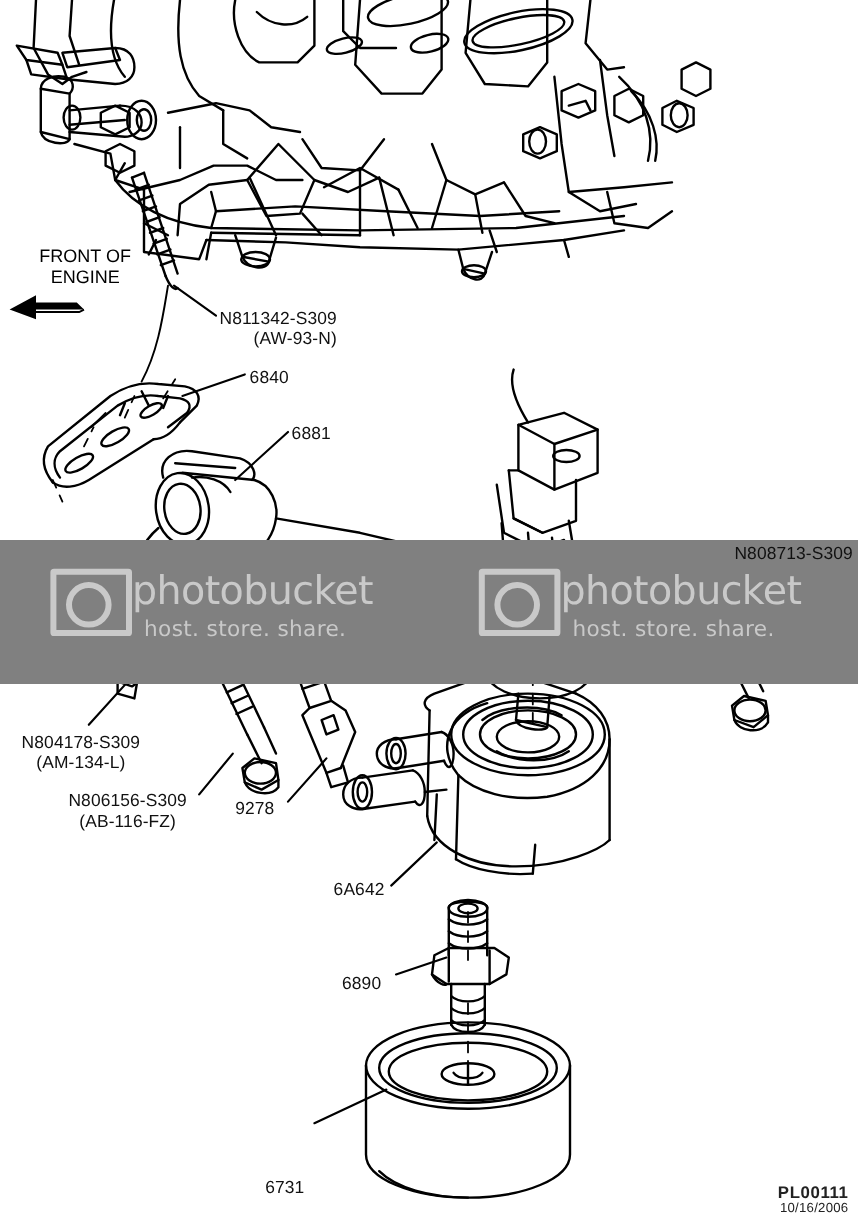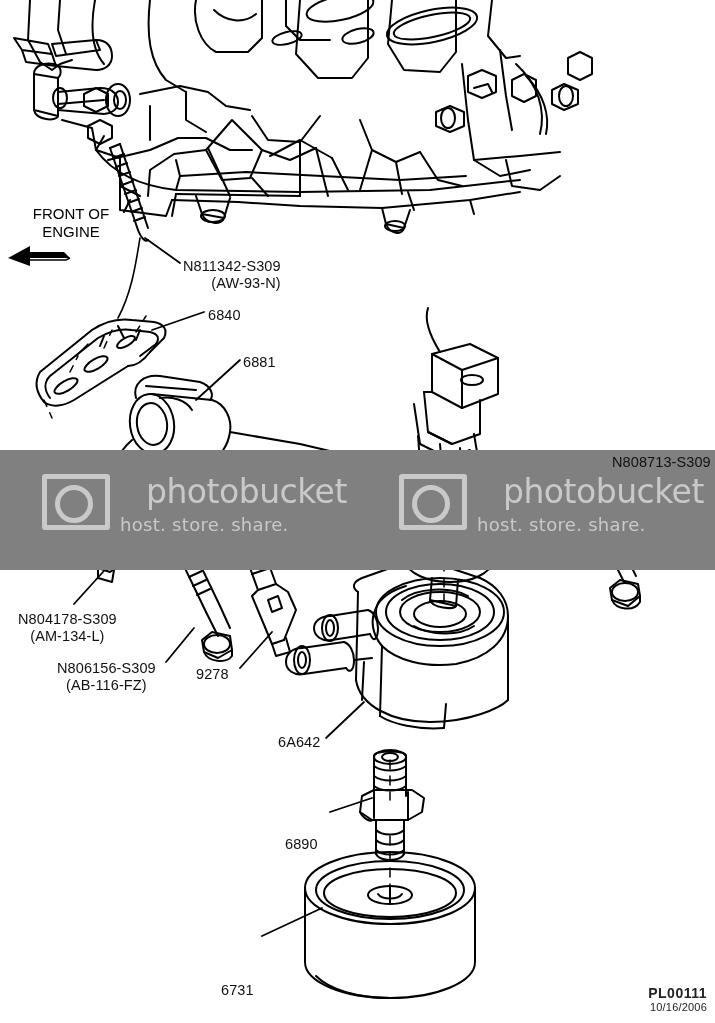--- a/index.html
+++ b/index.html
@@ -6,21 +6,21 @@
   body{width:715px;height:1023px;position:relative;overflow:hidden;
        font-family:"Liberation Sans",sans-serif;color:#000;}
   #stage{position:absolute;inset:0;width:715px;height:1023px;}
   svg.art{position:absolute;left:0;top:0;width:715px;height:1023px;}
   .lbl{position:absolute;font-size:14.5px;line-height:17px;letter-spacing:0.1px;
        color:#111;white-space:pre;}
   .wm-band{position:absolute;left:0;width:715px;background:#808080;}
   .wm-unit{position:absolute;top:0;height:100%;width:357px;}
   .wm-text{position:absolute;color:#c9c9c9;font-family:"DejaVu Sans",sans-serif;
            font-weight:400;white-space:nowrap;}
-  .wm-main{font-size:33px;left:110px;top:22px;letter-spacing:-0.5px;padding-left:36px;}
+  .wm-main{font-size:33px;left:110px;top:22px;letter-spacing:-0.5px;}
   .wm-sub{font-size:18px;left:120px;top:64px;letter-spacing:0.3px;}
   .wm-icon{position:absolute;left:42px;top:24px;width:68px;height:56px;
            border:5px solid #c9c9c9;border-radius:3px;box-sizing:border-box;}
   .wm-icon:after{content:"";position:absolute;left:8px;top:6px;width:38px;height:38px;
            border:5px solid #c9c9c9;border-radius:50%;box-sizing:border-box;}
   .corner{position:absolute;right:8px;text-align:right;}
   .corner .c1{font-size:14px;font-weight:bold;color:#222;letter-spacing:0.5px;}
   .corner .c2{font-size:11px;color:#222;letter-spacing:0.2px;}
   .front-lbl{position:absolute;font-size:15px;line-height:18px;text-align:center;margin-left:12px;}
 </style>
@@ -378,21 +378,21 @@
 
   <div id="callout-layer">
       <div class="lbl" style="left: 183px; top: 258px;"><div>N811342-S309</div><div style="text-align: right;">(AW-93-N)</div></div>
       <div class="lbl" style="left: 208px; top: 307px;"><div>6840</div></div>
       <div class="lbl" style="left: 243px; top: 354px;"><div>6881</div></div>
       <div class="lbl" style="left: 18px; top: 611px;"><div>N804178-S309</div><div style="text-align: center;">(AM-134-L)</div></div>
       <div class="lbl" style="left: 57px; top: 660px;"><div>N806156-S309</div><div style="text-align: center;">(AB-116-FZ)</div></div>
       <div class="lbl" style="left: 196px; top: 666px;"><div>9278</div></div>
       <div class="lbl" style="left: 612px; top: 454px;"><div>N808713-S309</div></div>
       <div class="lbl" style="left: 278px; top: 734px;"><div>6A642</div></div>
-      <div class="lbl" style="left: 285px; top: 812px; margin-top: 24px;"><div>6890</div></div>
+      <div class="lbl" style="left: 285px; top: 812px;"><div>6890</div></div>
       <div class="lbl" style="left: 221px; top: 982px;"><div>6731</div></div>
     </div>
 
   <div class="corner" style="top:985px;">
     <div class="c1">PL00111</div>
     <div class="c2">10/16/2006</div>
   </div>
 
 </div>
 

